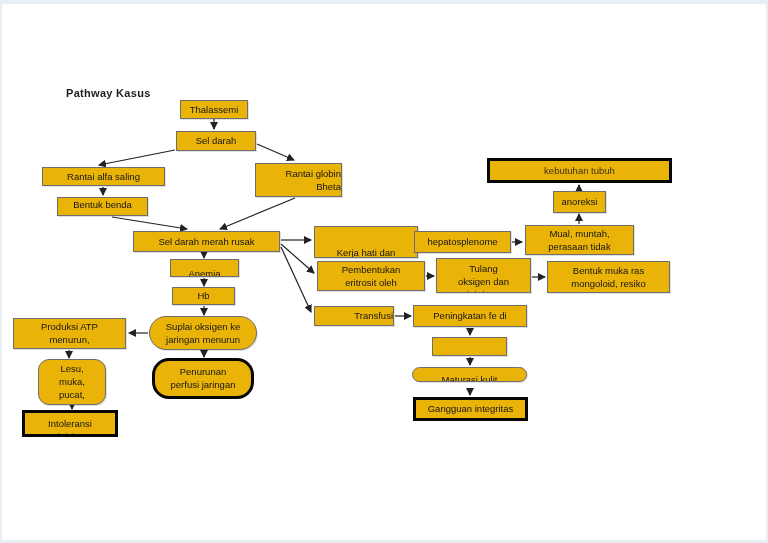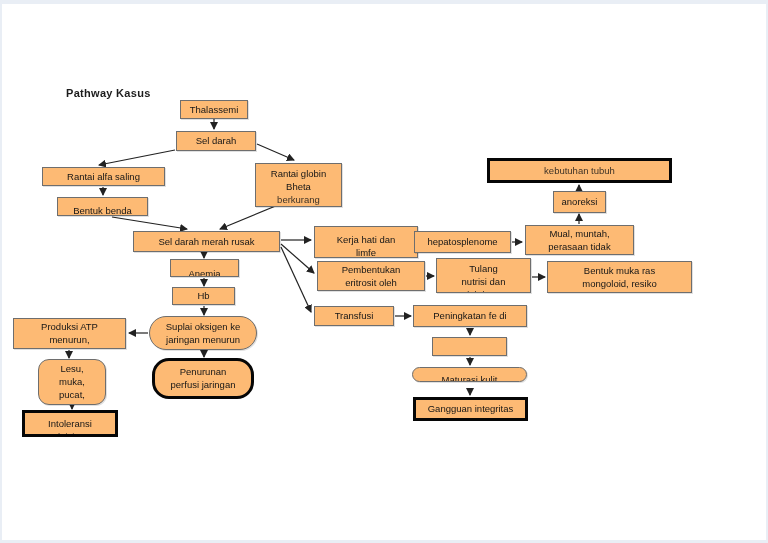--- a/index.html
+++ b/index.html
@@ -28,21 +28,21 @@
     white-space:nowrap;
     z-index:2;
   }
   #arrows{
     position:absolute;left:0;top:0;width:768px;height:543px;
     z-index:1;
   }
   .node{
     position:absolute;
     box-sizing:border-box;
-    background:#fdba74;
+    background:#eab308;
     border:1px solid #6e6e6e;
     box-shadow:1px 1px 0 rgba(0,0,0,0.12);
     color:#161616;
     font-size:9.5px;
     line-height:13px;
     text-align:center;
     overflow:hidden;
     white-space:nowrap;
     z-index:2;
   }
@@ -95,38 +95,38 @@
   <div id="nodes">
       <div class="node" style="left: 180px; top: 100px; width: 68px; height: 19px; padding-top: 2px;">
         <span class="line">Thalassemi</span>
       </div>
       <div class="node" style="left: 176px; top: 131px; width: 80px; height: 20px; padding-top: 2px;">
         <span class="line">Sel darah</span>
       </div>
       <div class="node" style="left: 42px; top: 167px; width: 123px; height: 19px; padding-top: 2px;">
         <span class="line">Rantai alfa saling</span>
       </div>
-      <div class="node" style="left: 255px; top: 163px; width: 87px; height: 44px; padding-top: 3px;">
+      <div class="node" style="left: 255px; top: 163px; width: 87px; height: 34px; padding-top: 3px; text-align: right;">
         <span class="line">Rantai globin</span>
         <span class="line">Bheta</span>
         <span class="line clip">berkurang</span>
       </div>
-      <div class="node" style="left: 57px; top: 197px; width: 91px; height: 19px; padding-top: 6px;">
+      <div class="node" style="left: 57px; top: 197px; width: 91px; height: 19px; padding-top: 0;">
         <span class="line">Bentuk benda</span>
       </div>
       <div class="node" style="left: 133px; top: 231px; width: 147px; height: 21px; padding-top: 3px;">
         <span class="line">Sel darah merah rusak</span>
       </div>
       <div class="node" style="left: 170px; top: 259px; width: 69px; height: 18px; padding-top: 7px;">
         <span class="line">Anemia</span>
       </div>
       <div class="node" style="left: 172px; top: 287px; width: 63px; height: 18px; padding-top: 1px;">
         <span class="line">Hb</span>
       </div>
-      <div class="node" style="left: 314px; top: 226px; width: 104px; height: 32px; padding-top: 6px;">
+      <div class="node" style="left: 314px; top: 226px; width: 104px; height: 32px; padding-top: 19px;">
         <span class="line">Kerja hati dan</span>
         <span class="line">limfe</span>
       </div>
       <div class="node" style="left: 414px; top: 231px; width: 97px; height: 22px; padding-top: 3px;">
         <span class="line">hepatosplenome</span>
       </div>
       <div class="node" style="left: 525px; top: 225px; width: 109px; height: 30px; padding-top: 1px;">
         <span class="line">Mual, muntah,</span>
         <span class="line">perasaan tidak</span>
       </div>
@@ -135,28 +135,28 @@
       </div>
       <div class="node thick" style="left: 487px; top: 158px; width: 185px; height: 25px; padding-top: 3px;">
         <span class="line clip">kebutuhan tubuh</span>
       </div>
       <div class="node" style="left: 317px; top: 261px; width: 108px; height: 30px; padding-top: 1px;">
         <span class="line">Pembentukan</span>
         <span class="line">eritrosit oleh</span>
       </div>
       <div class="node" style="left: 436px; top: 258px; width: 95px; height: 35px; padding-top: 3px;">
         <span class="line">Tulang</span>
-        <span class="line">nutrisi dan</span>
+        <span class="line">oksigen dan</span>
         <span class="line clip">mudah keropos</span>
       </div>
-      <div class="node" style="left: 547px; top: 261px; width: 145px; height: 32px; padding-top: 2px;">
+      <div class="node" style="left: 547px; top: 261px; width: 123px; height: 32px; padding-top: 2px;">
         <span class="line">Bentuk muka ras</span>
         <span class="line">mongoloid, resiko</span>
       </div>
-      <div class="node" style="left: 314px; top: 306px; width: 80px; height: 20px; padding-top: 2px;">
+      <div class="node" style="left: 314px; top: 306px; width: 80px; height: 20px; padding-top: 2px; text-align: right;">
         <span class="line">Transfusi</span>
       </div>
       <div class="node" style="left: 413px; top: 305px; width: 114px; height: 22px; padding-top: 3px;">
         <span class="line">Peningkatan fe di</span>
       </div>
       <div class="node" style="left: 432px; top: 337px; width: 75px; height: 19px; padding-top: 14px;">
         <span class="line">hemosidero</span>
       </div>
       <div class="node" style="left: 412px; top: 367px; width: 115px; height: 15px; padding-top: 5px; border-radius: 8px;">
         <span class="line">Maturasi kulit</span>

